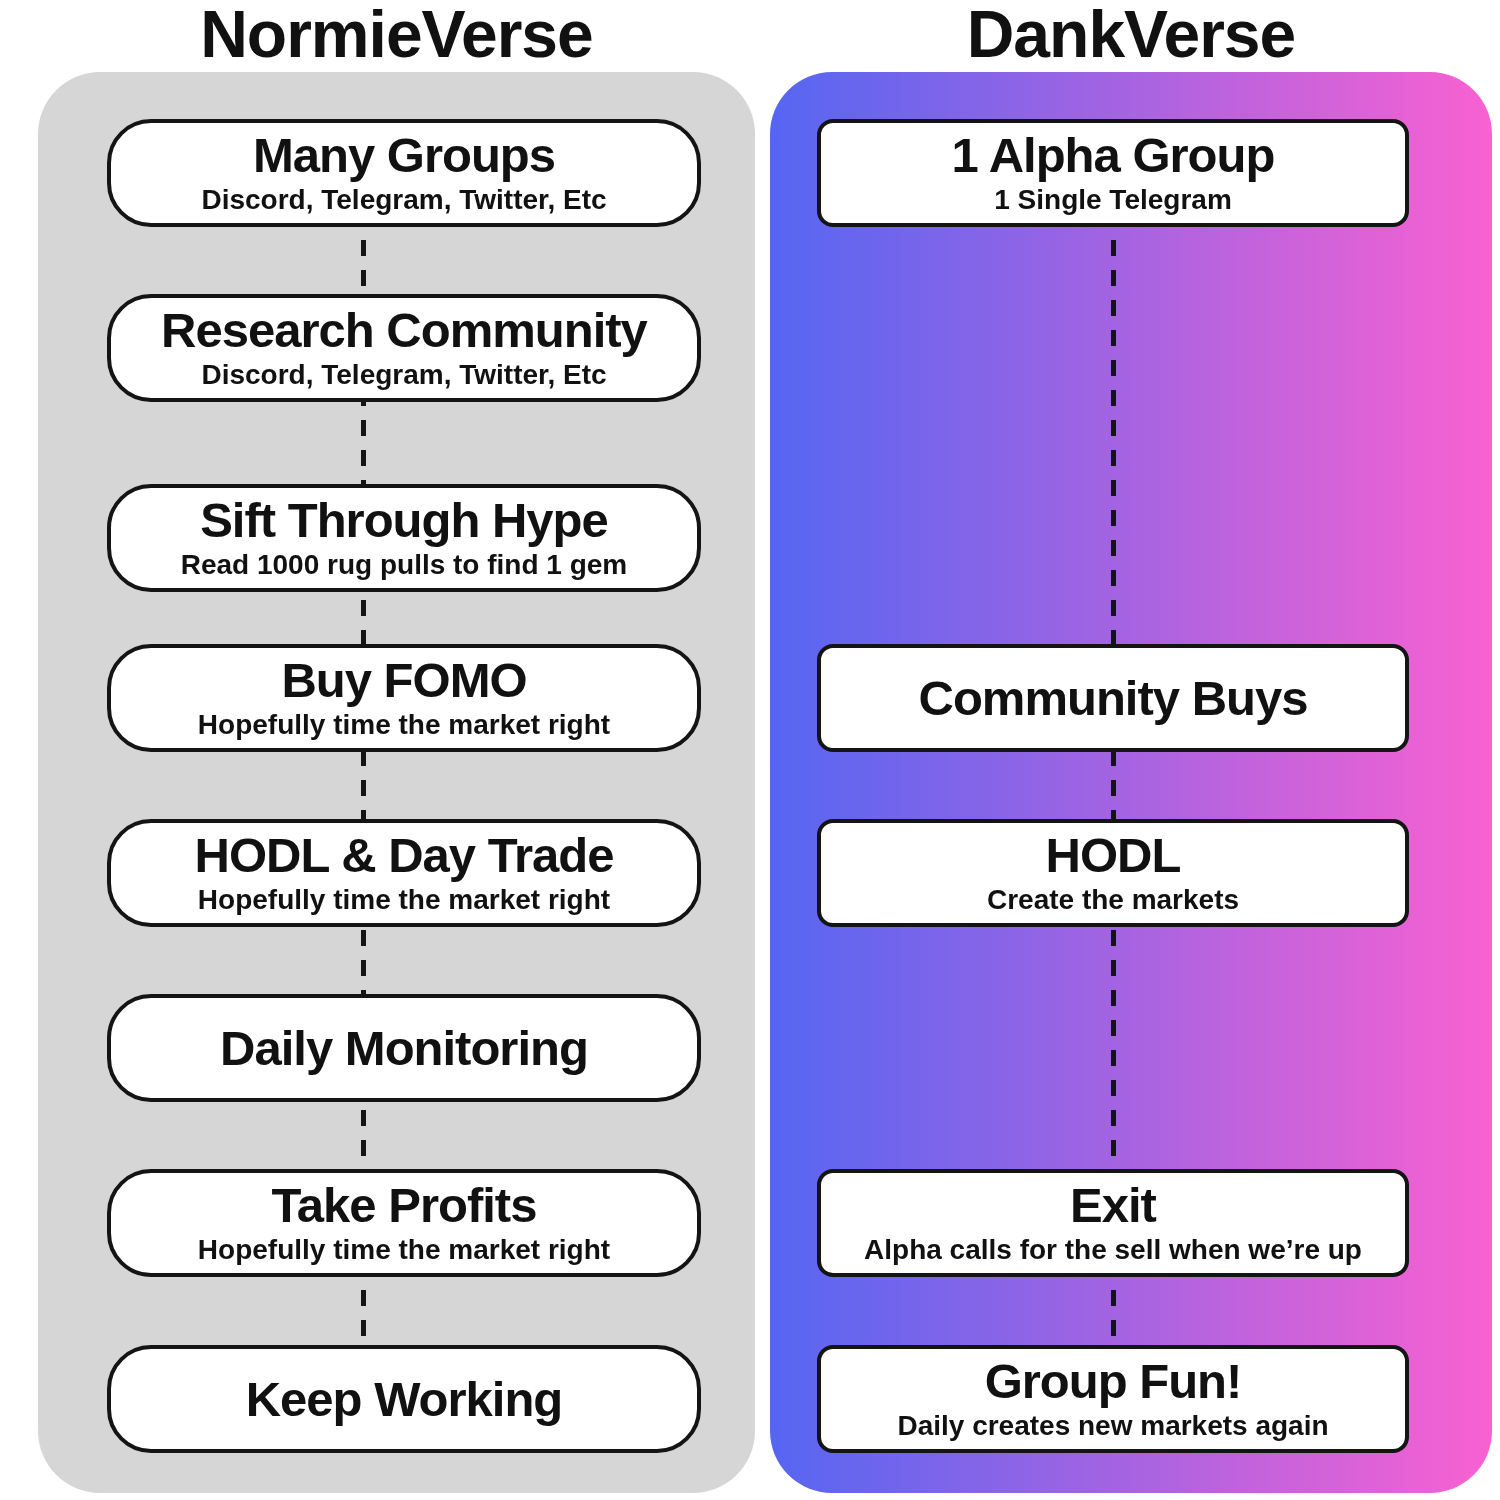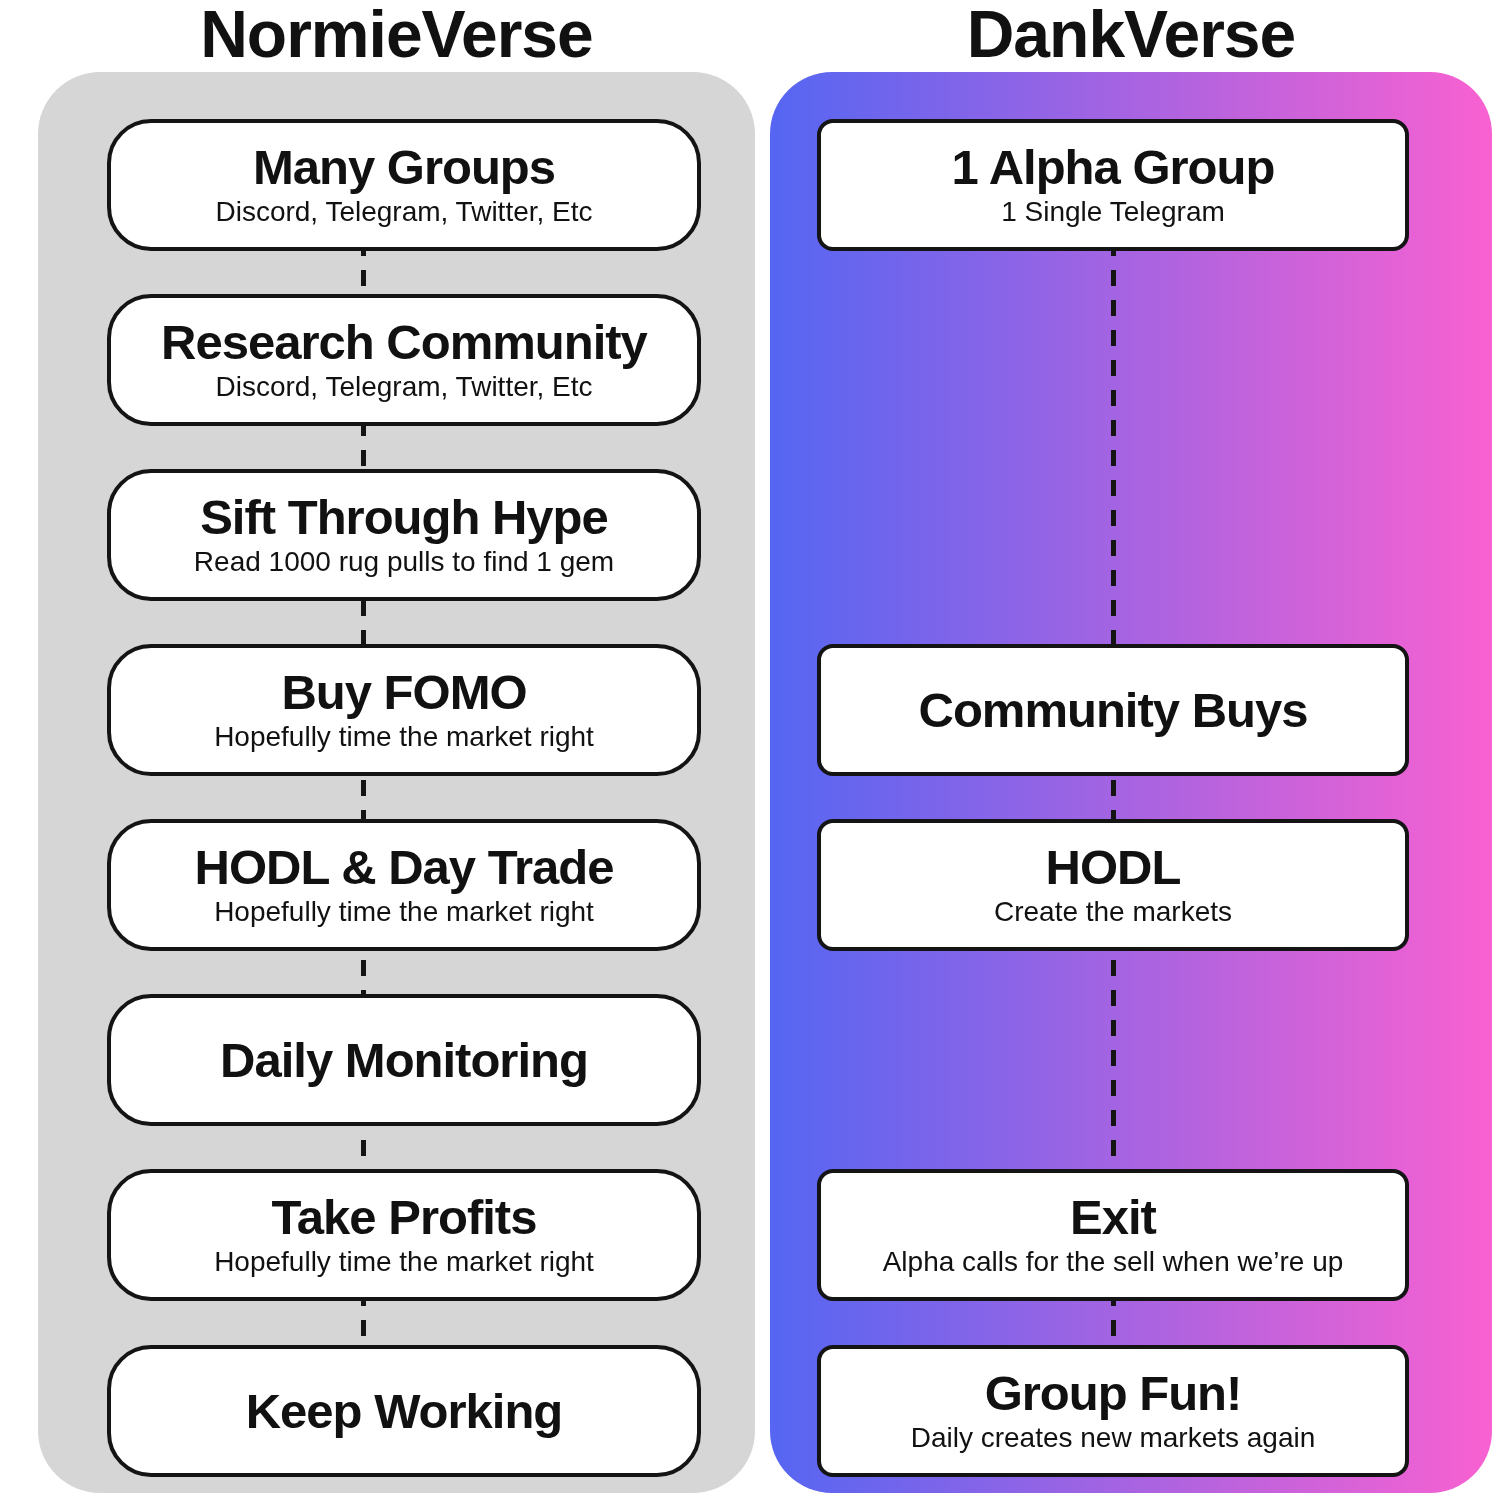--- a/index.html
+++ b/index.html
@@ -42,21 +42,21 @@
     position:absolute;
     top:180px;
     height:1230px;
     width:5px;
     background:repeating-linear-gradient(180deg,#141414 0 16px,transparent 16px 30px);
   }
   .dash-line.left{left:361px;}
   .dash-line.right{left:1111px;}
   .box{
     position:absolute;
-    height:132px;
+    height:108px;
     background:var(--box-bg,#ffffff);
     border:4px solid var(--box-border,#141414);
     border-radius:44px;
     box-sizing:border-box;
     display:flex;
     flex-direction:column;
     align-items:center;
     justify-content:center;
     text-align:center;
     overflow:hidden;
@@ -65,21 +65,21 @@
   .box.dank-box{left:817px;width:592px;border-radius:16px;}
   .box-title{
     font-size:49px;
     font-weight:bold;
     line-height:1.04;
     letter-spacing:-1px;
     white-space:nowrap;
   }
   .box-sub{
     font-size:28px;
-    font-weight:normal;
+    font-weight:bold;
     line-height:1.15;
     white-space:nowrap;
     margin-top:3px;
   }
 </style>
 </head>
 <body>
 
 <div class="col-title left">NormieVerse</div>
 <div class="col-title right">DankVerse</div>
@@ -91,21 +91,21 @@
 <div class="dash-line right"></div>
 
 <div class="box normie-box" style="top:119px">
   <div class="box-title">Many Groups</div>
   <div class="box-sub">Discord, Telegram, Twitter, Etc</div>
 </div>
 <div class="box normie-box" style="top:294px">
   <div class="box-title">Research Community</div>
   <div class="box-sub">Discord, Telegram, Twitter, Etc</div>
 </div>
-<div class="box normie-box" style="top:469px">
+<div class="box normie-box" style="top:484px">
   <div class="box-title">Sift Through Hype</div>
   <div class="box-sub">Read 1000 rug pulls to find 1 gem</div>
 </div>
 <div class="box normie-box" style="top:644px">
   <div class="box-title">Buy FOMO</div>
   <div class="box-sub">Hopefully time the market right</div>
 </div>
 <div class="box normie-box" style="top:819px">
   <div class="box-title">HODL &amp; Day Trade</div>
   <div class="box-sub">Hopefully time the market right</div>

